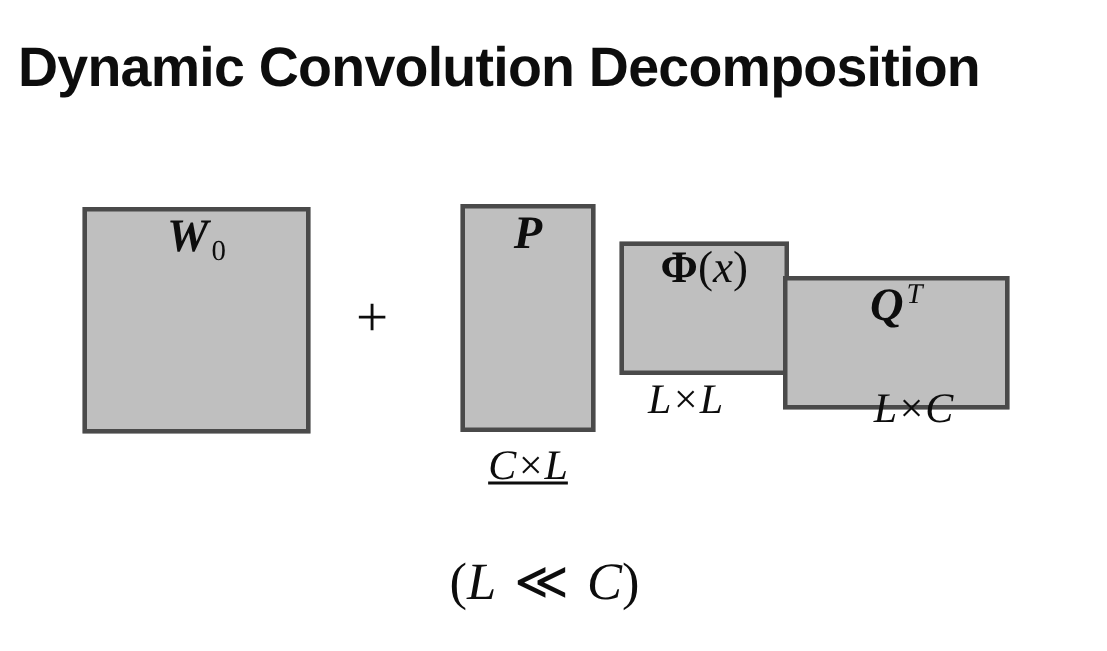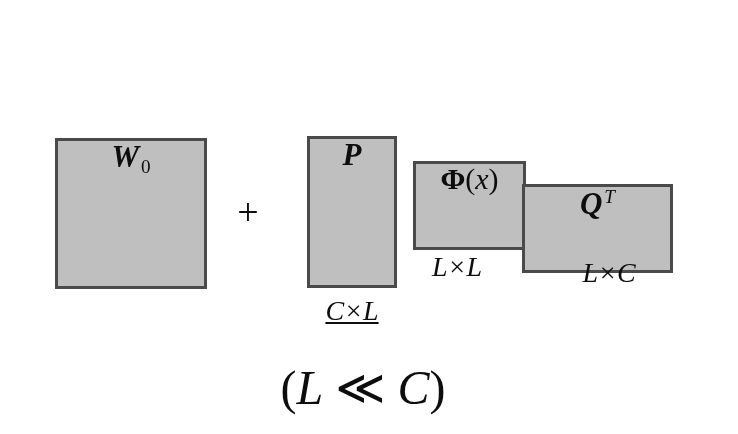--- a/index.html
+++ b/index.html
@@ -84,34 +84,35 @@
   .dim-p   { left: 282px; top: 295px; text-decoration: underline; }
   .dim-phi { left: 387px; top: 251px; }
   .dim-qt  { left: 539px; top: 257px; text-align: center; }
 
   .constraint {
     position: absolute;
     left: 0; top: 364px;
     width: 726px;
     text-align: center;
     font-family: "Liberation Serif", "DejaVu Serif", serif;
-    font-size: 48px;
+    font-size: 35px;
     line-height: 48px;
     color: var(--text);
     white-space: nowrap;
   }
   .constraint .var { font-style: italic; }
   .constraint .paren { font-style: normal; }
   .constraint .rel { font-style: normal; margin: 0 12px; }
 </style>
 </head>
 <body>
 
 <div class="page">
 
+  <h1 class="title">Dynamic Convolution Decomposition</h1>
 
   <div class="box box-w0">
     <span class="sym"><i class="main">W</i><span class="sub">0</span></span>
   </div>
 
   <div class="plus">+</div>
 
   <div class="box box-p">
     <span class="sym"><i class="main">P</i></span>
   </div>

